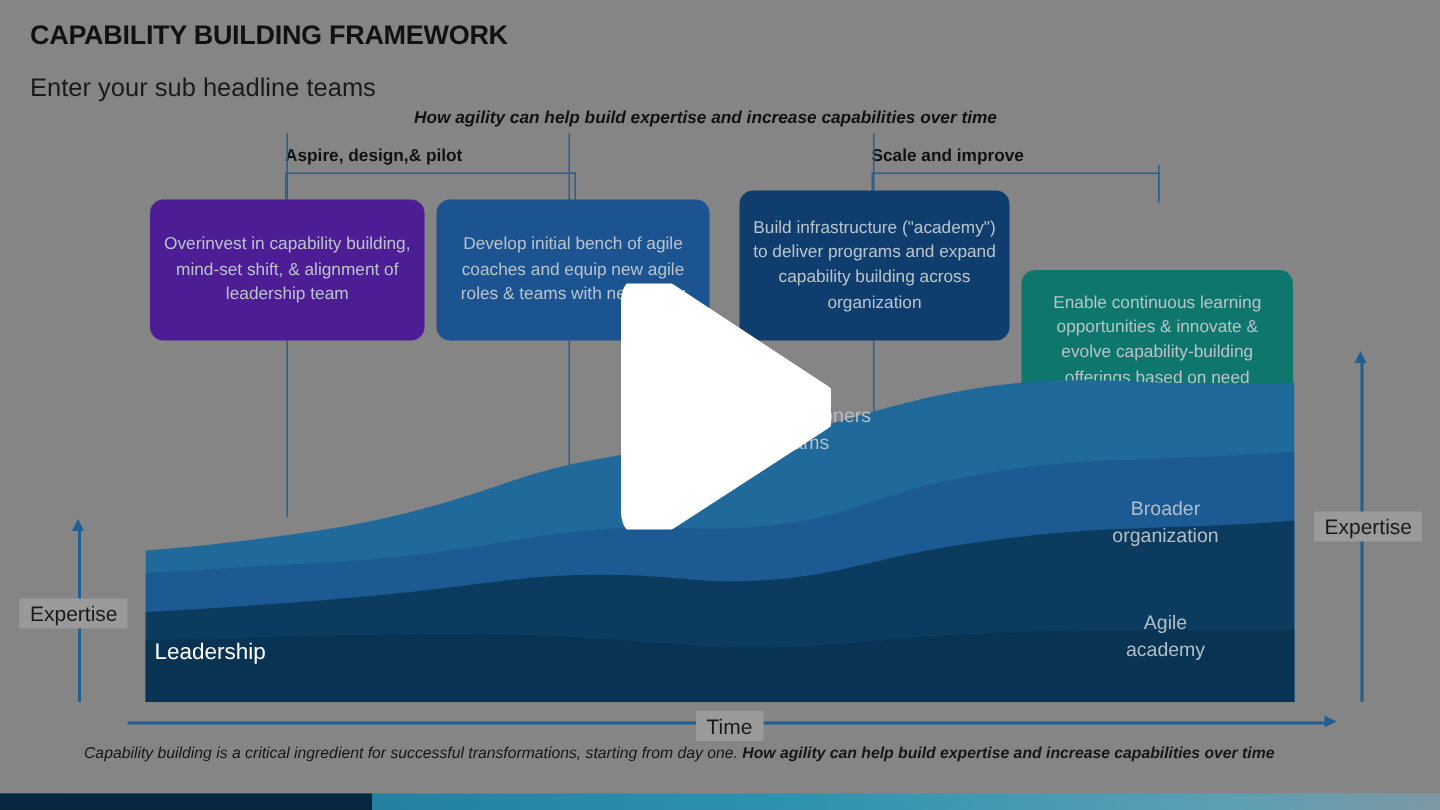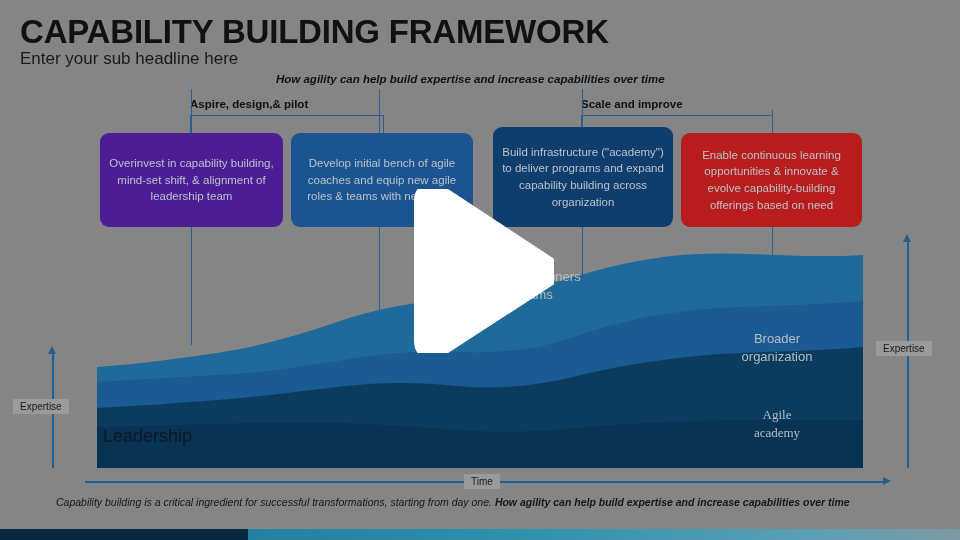--- a/index.html
+++ b/index.html
@@ -14,21 +14,21 @@
     overflow: hidden;
     background: #858585;
     font-family: "Liberation Sans", sans-serif;
   }
 
   
   .title {
     position: absolute;
     left: 20px;
     top: 13px;
-    font-size: 33px;
+    font-size: 18px;
     font-weight: bold;
     color: #111111;
     letter-spacing: -0.2px;
     white-space: nowrap;
   }
   .subtitle {
     position: absolute;
     left: 20px;
     top: 49px;
     font-size: 17px;
@@ -74,21 +74,21 @@
     justify-content: center;
     text-align: center;
     padding: 4px 8px;
     font-size: 11.5px;
     line-height: 1.45;
     color: #b9c3ca;
   }
   .box.b1 { background: #4c1d95; }
   .box.b2 { background: #1c5391; }
   .box.b3 { background: #0f3e6e; }
-  .box.b4 { background: #b91c1c; }
+  .box.b4 { background: #0f766e; margin-top: 47px; }
 
   
   .vline {
     position: absolute;
     width: 1px;
     background: #2a5f8f;
   }
 
   
   .chart {
@@ -103,22 +103,22 @@
   .area-label {
     position: absolute;
     text-align: center;
     font-size: 13px;
     line-height: 1.42;
     color: #b4bec6;
     white-space: pre-line;
     pointer-events: none;
   }
   .area-label.leadership {
-    font-size: 18px;
-    color: #0f172a;
+    font-size: 15px;
+    color: #ffffff;
   }
 
   
   .axis-v {
     position: absolute;
     width: 1.6px;
     background: #1f5f92;
   }
   .axis-v::before {
     content: "";
@@ -138,21 +138,21 @@
     content: "";
     position: absolute;
     right: -6px;
     top: -3.7px;
     border-top: 4.5px solid transparent;
     border-bottom: 4.5px solid transparent;
     border-left: 8px solid #1f5f92;
   }
   .axis-caption {
     position: absolute;
-    font-size: 10px;
+    font-size: 14px;
     color: #1a1a1a;
     background: #9a9a9a;
     padding: 2px 7px;
     white-space: nowrap;
   }
 
   
   .footnote {
     position: absolute;
     left: 56px;
@@ -191,21 +191,21 @@
     width: 248px;
     background: #07263f;
   }
 </style>
 </head>
 <body>
 
 <div class="slide">
 
   <div class="title">CAPABILITY BUILDING FRAMEWORK</div>
-  <div class="subtitle">Enter your sub headline here</div>
+  <div class="subtitle">Enter your sub headline teams</div>
   <div class="kicker">How agility can help build expertise and increase capabilities over time</div>
 
   <div class="phase-label" style="left:190px; top:98px; width:194px;">Aspire, design,&amp; pilot</div>
   <div class="bracket" style="left:190px; top:115px; width:194px;"></div>
 
   <div class="phase-label" style="left:581px; top:98px; width:192px;">Scale and improve</div>
   <div class="bracket" style="left:581px; top:115px; width:192px;"></div>
 
   <div class="vline" style="left:191px; top:89px; height:46px;"></div>
   <div class="vline" style="left:379px; top:89px; height:46px;"></div>
@@ -247,21 +247,21 @@
 
       <path fill="#083352" d="M0,187 C40,186 80,185 120,184 C160,183 200,182 240,183 C280,184 320,187 360,190
                C400,193 440,192 480,188 C520,184 560,182 600,181 C640,180 680,180 720,180
                C740,180 755,180 766,180 L766,228 L0,228 Z"></path>
     </svg>
 
     <div class="area-label" style="left:332px; top:28px; width:200px;">Agile practitioners
 &amp; teams</div>
     <div class="area-label" style="left:600px; top:90px; width:160px;">Broader
 organization</div>
-    <div class="area-label" style="left:610px; top:166px; width:140px;font-family:Liberation Serif, serif;">Agile
+    <div class="area-label" style="left:610px; top:166px; width:140px;">Agile
 academy</div>
     <div class="area-label leadership" style="left:6px; top:184px; width:150px; text-align:left;">Leadership</div>
   </div>
 
   <div class="axis-v" style="left:52px; top:352px; height:116px;"></div>
   <div class="axis-caption" style="left:13px; top:399px;">Expertise</div>
 
   <div class="axis-v" style="left:907px; top:240px; height:228px;"></div>
   <div class="axis-caption" style="left:876px; top:341px;">Expertise</div>
 

